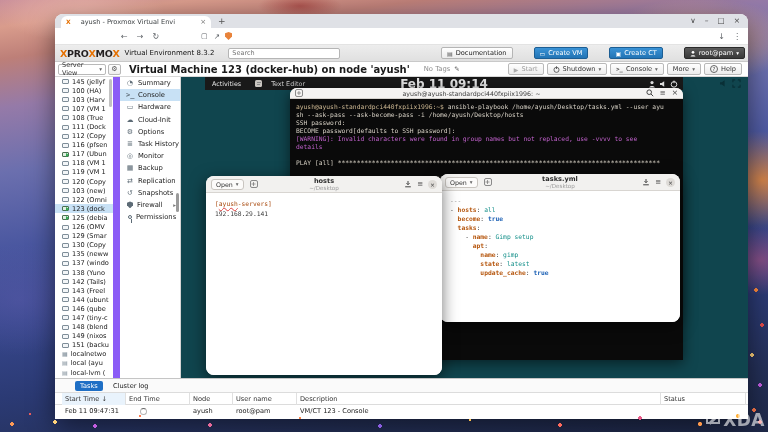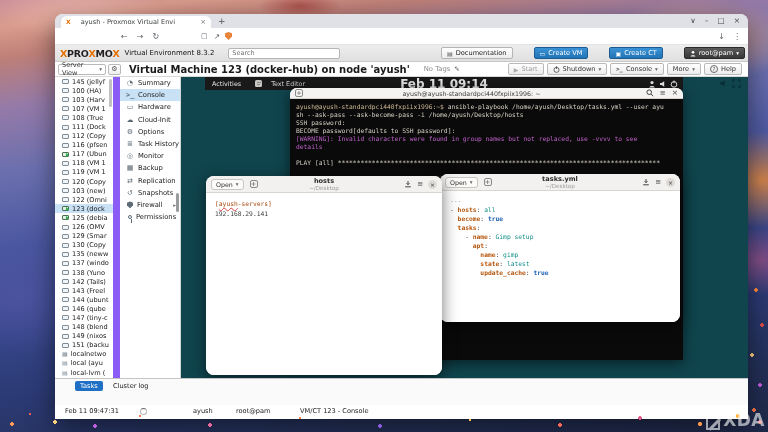--- a/index.html
+++ b/index.html
@@ -182,21 +182,21 @@
   .clusterlog{position:absolute;left:54px;top:2px;height:10px;font-size:6.6px;color:#222;display:flex;align-items:center;padding:0 4px}
   .bheader{position:absolute;left:0;top:13px;right:0;height:13px;background:#fff;border-top:1px solid #dcdcdc;border-bottom:1px solid #dcdcdc}
   .thcell{position:absolute;top:0;height:12px;font-size:6.6px;color:#333;padding-left:3px;line-height:12px;
           border-right:1px solid #e0e0e0;white-space:nowrap;overflow:hidden}
   .thcell.c0{background:#e9f3fc}
   .brow{position:absolute;left:0;top:26px;right:0;height:14px;background:#fff}
   .bcell{position:absolute;top:0;height:13px;font-size:6.6px;color:#222;padding-left:3px;line-height:13px;white-space:nowrap}
   .spinner{position:absolute;left:85px;top:3px;width:7px;height:7px;border:1.5px solid #b5b5b5;border-top-color:#666;border-radius:50%}
 
   
-  .watermark{position:absolute;right:3px;bottom:2px;display:flex;align-items:flex-end;gap:3px;opacity:.6;z-index:50}
+  .watermark{position:absolute;right:3px;bottom:2px;display:flex;align-items:flex-start;gap:3px;opacity:.6;z-index:50}
   .wm-box{width:14px;height:14px;border:2.5px solid #fff;position:relative}
   .wm-box::after{content:"";position:absolute;left:-1px;top:5px;width:15px;height:2.5px;background:#fff;transform:rotate(-45deg)}
   .wm-text{color:#fff;font-size:17px;font-weight:bold;letter-spacing:.5px}
   svg{display:block}
 </style>
 </head>
 <body>
 
 <div id="screen">
 
@@ -619,20 +619,28 @@
         </div>
 
       </div>
     </div>
 
     <div class="bottompanel">
       <div class="btabs">
         <div class="tasksbtn">Tasks</div>
         <div class="clusterlog">Cluster log</div>
       </div>
+      <div class="bheader" id="task-header">
+          <div class="thcell c0" style="left: 7px; width: 64px;">Start Time ↓</div>
+          <div class="thcell c1" style="left: 71px; width: 64px;">End Time</div>
+          <div class="thcell c2" style="left: 135px; width: 43px;">Node</div>
+          <div class="thcell c3" style="left: 178px; width: 64px;">User name</div>
+          <div class="thcell c4" style="left: 242px; width: 364px;">Description</div>
+          <div class="thcell c5" style="left: 606px; width: 85px;">Status</div>
+        </div>
       <div class="brow">
         <span class="bcell" style="left:7px;width:64px">Feb 11 09:47:31</span>
         <span class="spinner"></span>
         <span class="bcell" style="left:135px;width:43px">ayush</span>
         <span class="bcell" style="left:178px;width:64px">root@pam</span>
         <span class="bcell" style="left:242px;width:364px">VM/CT 123 - Console</span>
       </div>
     </div>
 
   </div>

